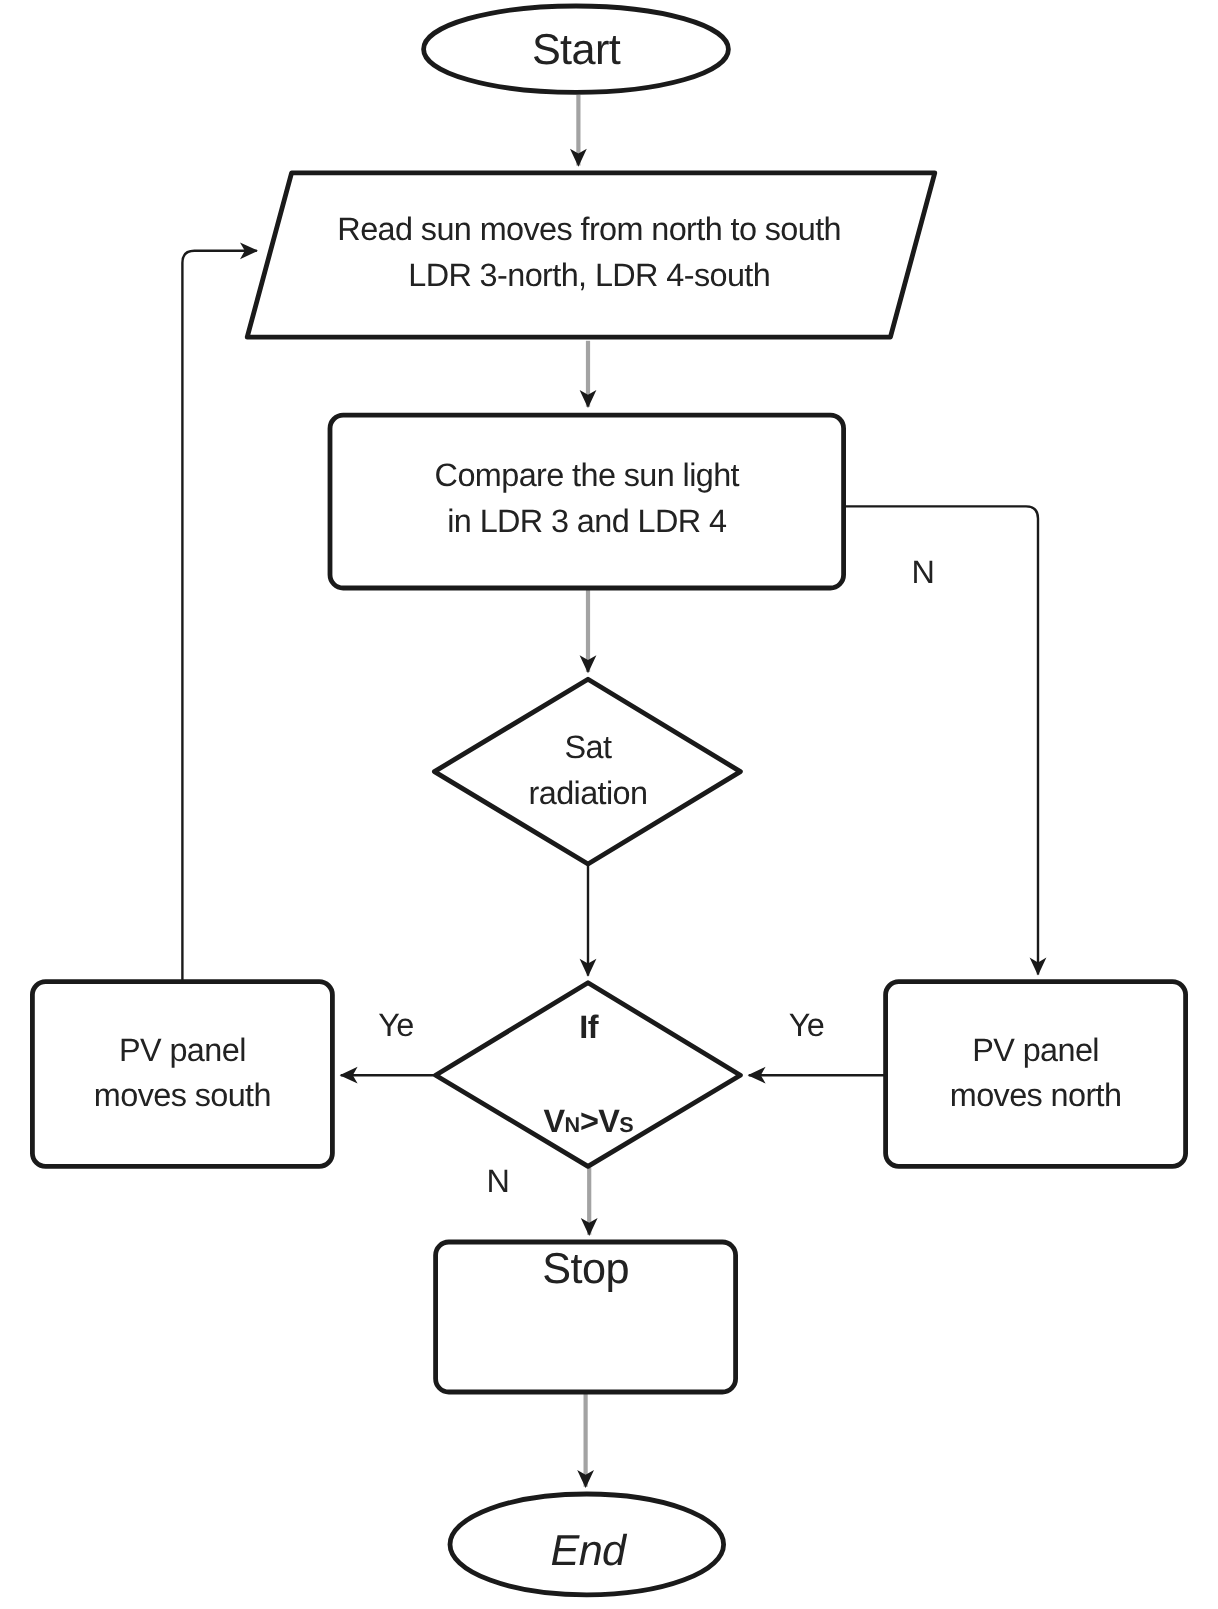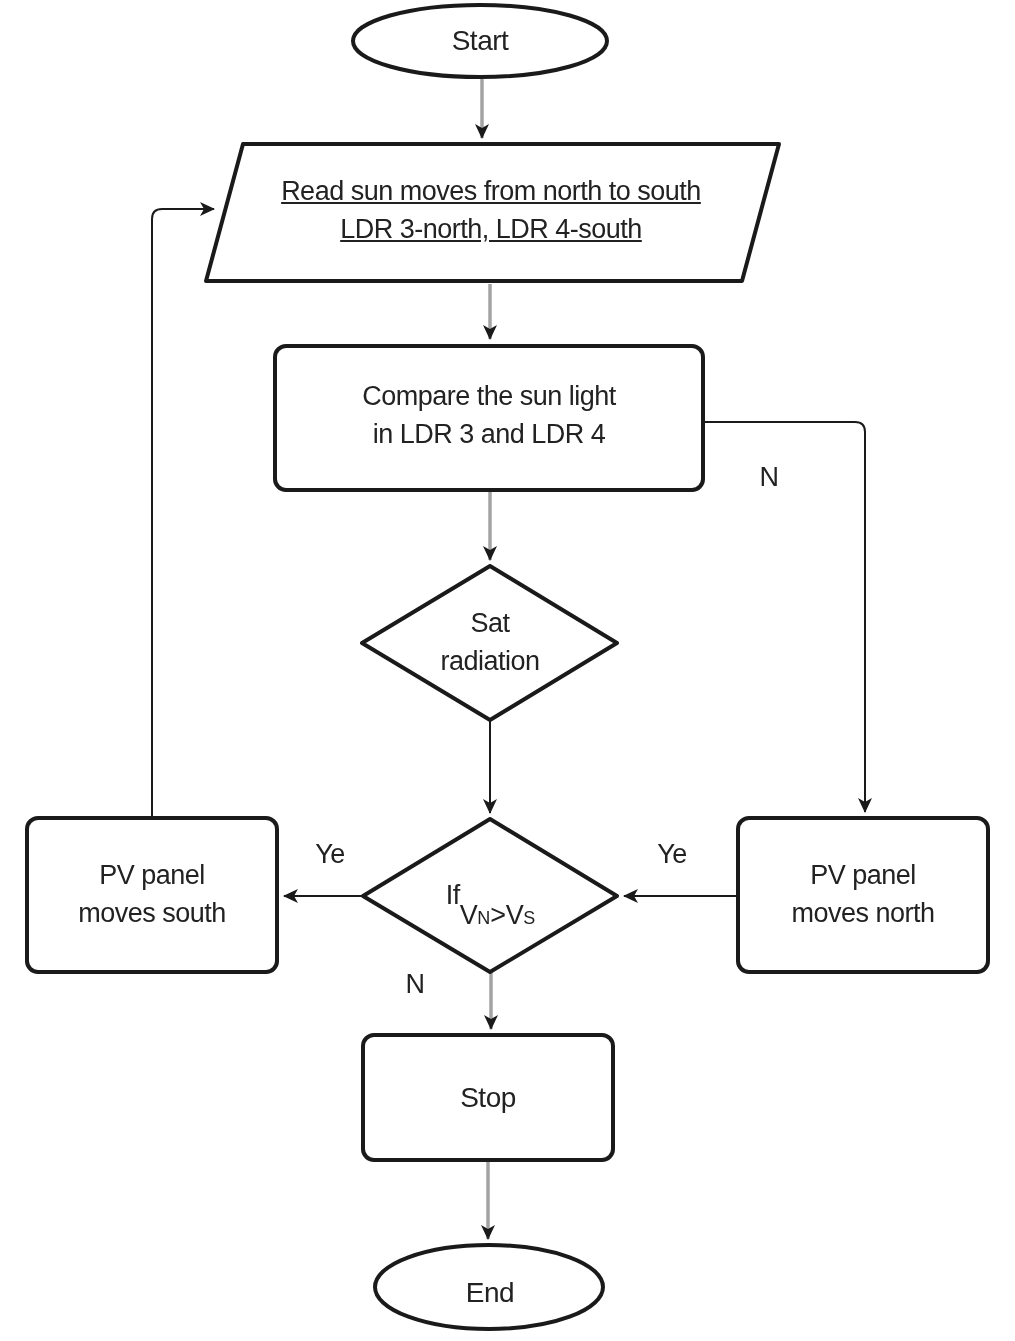--- a/index.html
+++ b/index.html
@@ -47,21 +47,21 @@
     align-items: center;
     justify-content: center;
     text-align: center;
     white-space: pre-line;
     color: #222222;
     font-size: 27px;
     line-height: 1.4;
     letter-spacing: -0.5px;
     pointer-events: none;
   }
-  .terminal-label { font-size: 28px; }
+  .terminal-label { font-size: 36px; }
   .edge-label {
     position: absolute;
     display: flex;
     align-items: center;
     justify-content: center;
     color: #222222;
     font-size: 27px;
     letter-spacing: -0.5px;
     pointer-events: none;
   }
@@ -100,43 +100,43 @@
     <path class="shape" d="M 490 566 L 617 643 L 490 720 L 362 643 Z"></path>
     <path class="shape" d="M 490 819 L 617 896 L 490 972 L 363 896 Z"></path>
     <rect class="shape" x="27" y="818" width="250" height="154" rx="11"></rect>
     <rect class="shape" x="738" y="818" width="250" height="154" rx="11"></rect>
     <rect class="shape" x="363" y="1035" width="250" height="125" rx="11"></rect>
     <ellipse class="shape" cx="489" cy="1287" rx="114" ry="42"></ellipse>
   </svg>
 
   <div class="node-label terminal-label" style="left:352px; top:8px; width:256px; height:66px;">Start</div>
 
-  <div class="node-label" style="left:206px; top:148px; width:570px; height:126px;text-decoration:underline;">Read sun moves from north to south
+  <div class="node-label" style="left:206px; top:148px; width:570px; height:126px;">Read sun moves from north to south
 LDR 3-north, LDR 4-south</div>
 
   <div class="node-label" style="left:275px; top:350px; width:428px; height:132px;">Compare the sun light
 in LDR 3 and LDR 4</div>
 
   <div class="node-label" style="left:362px; top:570px; width:256px; height:146px;">Sat
 radiation</div>
 
-  <div class="node-label" style="left:363px; top:826px; width:255px; height:140px; ">
+  <div class="node-label" style="left:363px; top:826px; width:255px; height:140px; flex-direction:column;font-weight:bold;">
     <span>If</span>
     <span class="formula"><span>V</span><span class="subscript">N</span><span>&gt;</span><span>V</span><span class="subscript">S</span></span>
   </div>
 
   <div class="node-label" style="left:27px; top:822px; width:250px; height:146px;">PV panel
 moves south</div>
 
   <div class="node-label" style="left:738px; top:822px; width:250px; height:146px;">PV panel
 moves north</div>
 
-  <div class="node-label terminal-label" style="left:363px; top:1039px; width:250px; height:117px;">Stop</div>
+  <div class="node-label terminal-label" style="left:363px; top:999px; width:250px; height:117px;">Stop</div>
 
-  <div class="node-label terminal-label" style="left:375px; top:1248px; width:230px; height:89px;">End</div>
+  <div class="node-label terminal-label" style="left:375px; top:1248px; width:230px; height:89px;font-style:italic;">End</div>
 
   <div class="edge-label" style="left:744px; top:457px; width:50px; height:40px;">N</div>
 
   <div class="edge-label" style="left:640px; top:834px; width:64px; height:40px;">Ye</div>
 
   <div class="edge-label" style="left:298px; top:834px; width:64px; height:40px;">Ye</div>
 
   <div class="edge-label" style="left:390px; top:964px; width:50px; height:40px;">N</div>
 
 </div>

